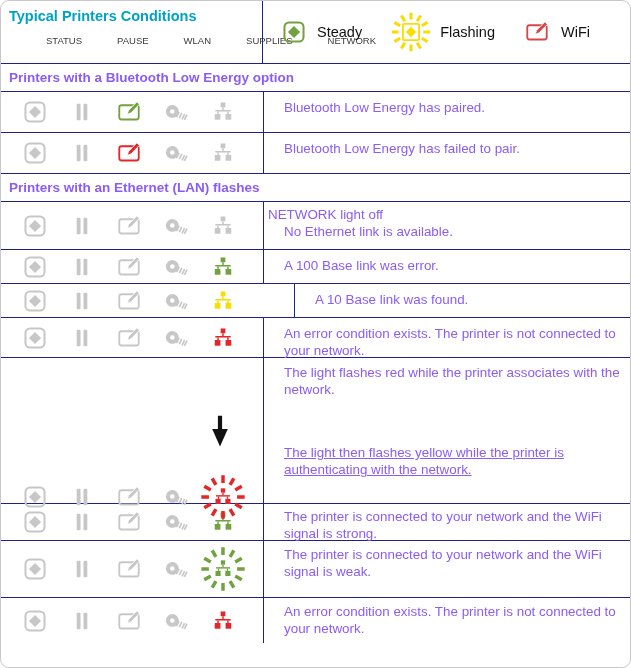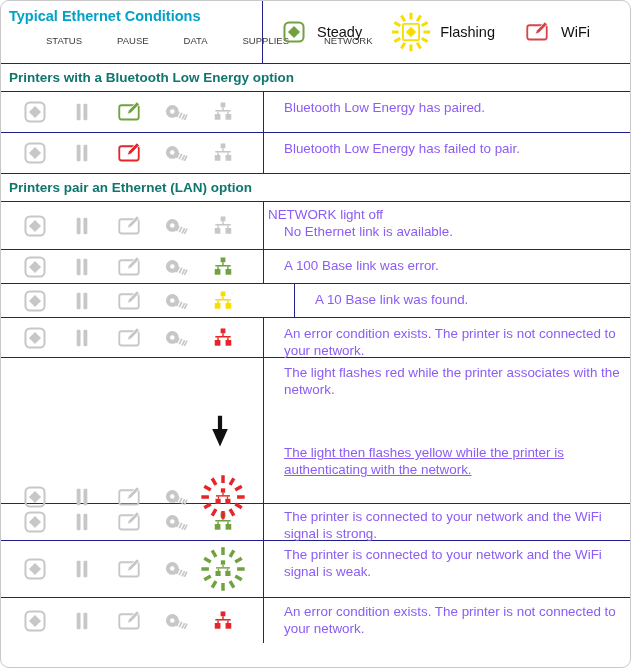--- a/index.html
+++ b/index.html
@@ -12,21 +12,21 @@
   .col-labels{display:flex;margin-top:11px;margin-left:2px;}
   .col-lab{width:47px;text-align:center;font-size:9.5px;color:#3a3a3a;white-space:nowrap;margin-left:35px;}
   .hdr-right{flex:1;display:flex;align-items:center;padding-left:20px;}
   .lg-label{font-size:14.5px;color:#111;}
   .lg-steady{color:#71a23f;display:inline-flex;margin-right:12px;}
   .lg-fade{color:#d6454a;display:inline-flex;margin-right:12px;}
   .lg-flash{margin:0 6px 0 26px;}
   .lg-gap{margin-left:30px;}
   
   .sec{height:28px;border-top:1.6px solid #20208c;display:flex;align-items:center;padding-left:8px;
-       color:#0f766e;font-weight:bold;font-size:13.5px;}
+       color:#8b5cf6;font-weight:bold;font-size:13.5px;}
   
   .row{display:flex;border-top:1.2px solid #20208c;}
   .cell-icons{width:262px;display:flex;align-items:center;padding-left:10px;flex:0 0 262px;}
   .col{width:47px;display:flex;justify-content:center;align-items:center;}
   .desc{flex:1;border-left:1.6px solid #20208c;font-size:13.4px;color:#8b5cf6;line-height:1.27;}
   .desc p{margin:0;padding:7px 10px 0 20px;}
   .desc p.noindent{padding:4px 10px 0 4px;}
   .desc p.sub{padding:0 10px 0 20px;}
   .r-bt{height:41px;} .r-eth1{height:48px;} .r-eth2{height:34px;} .r-eth3{height:34px;gap:31px;}
   .r-eth4{height:40px;} .r-wl1{height:146px;} .r-wl2{height:37px;} .r-wl3{height:57px;} .r-wl4{height:46px;}
@@ -91,25 +91,25 @@
       <rect x="9.9" y="0" width="4.2" height="15" fill="currentColor"></rect>
       <path d="M4.2 13.4 L19.8 13.4 L12 31 Z" fill="currentColor"></path>
     </symbol>
   </defs>
 </svg>
 
 <div class="doc">
 
   <div class="hdr">
     <div class="hdr-left">
-      <div class="title">Typical Ethernet Conditions</div>
+      <div class="title">Typical Printers Conditions</div>
       <div class="col-labels">
         <span class="col-lab">STATUS</span>
         <span class="col-lab">PAUSE</span>
-        <span class="col-lab">DATA</span>
+        <span class="col-lab">WLAN</span>
         <span class="col-lab">SUPPLIES</span>
         <span class="col-lab">NETWORK</span>
       </div>
     </div>
     <div class="hdr-right">
       <span class="lg-steady">
           <svg class="s22">
             <use href="#i-status"></use>
           </svg>
         </span>
@@ -193,21 +193,21 @@
           <svg class="s22">
             <use href="#i-network"></use>
           </svg>
         </span>
     </div>
     <div class="desc">
         <p>Bluetooth Low Energy has failed to pair.</p>
       </div>
   </div>
 
-  <div class="sec">Printers pair an Ethernet (LAN) option</div>
+  <div class="sec">Printers with an Ethernet (LAN) flashes</div>
 
   <div class="row r-eth1">
     <div class="cell-icons">
       <span class="col ic-gray">
           <svg class="s22">
             <use href="#i-status"></use>
           </svg>
         </span>
       <span class="col ic-gray">
           <svg class="s22">

